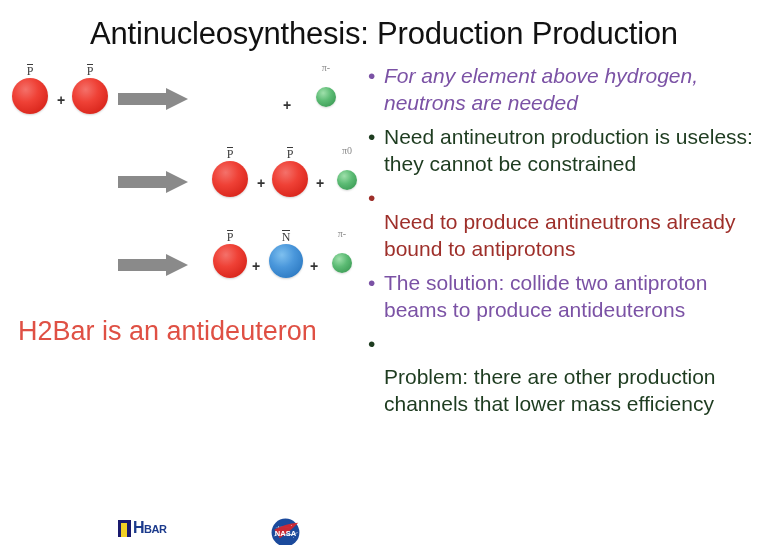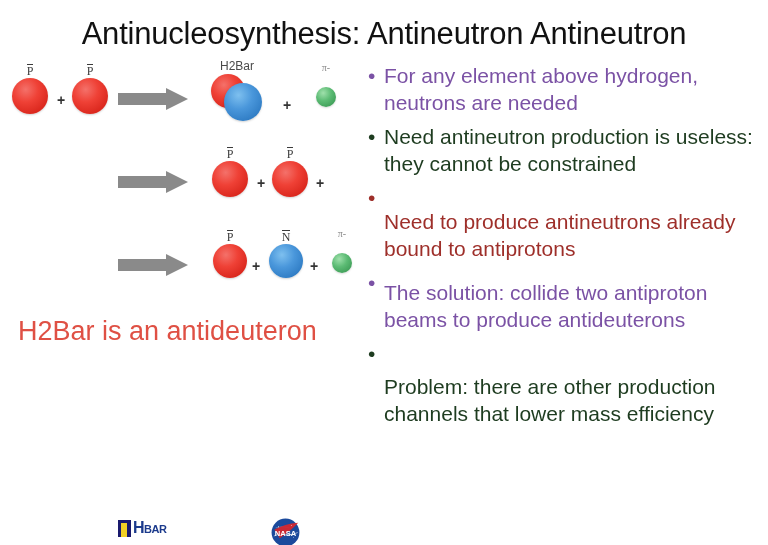--- a/index.html
+++ b/index.html
@@ -208,21 +208,21 @@
     position: absolute;
     left: 271px;
     top: 0px;
     width: 29px;
     height: 29px;
   }
 </style>
 </head>
 <body>
 
-<div class="slide-title">Antinucleosynthesis: Antineutron Antineutron</div>
+<div class="slide-title">Antinucleosynthesis: Production Production</div>
 
 <div class="diagram">
 
   <div class="rxn-row r1">
 
     <div class="pgroup" style="left:8px; top:4px;">
       <div class="plabel"><span class="bar">P</span></div>
       <div class="sphere red"></div>
     </div>
 
@@ -232,27 +232,20 @@
       <div class="plabel"><span class="bar">P</span></div>
       <div class="sphere red"></div>
     </div>
 
     <div class="arrow" style="left:118px; top:28px;">
       <svg width="70" height="22" viewBox="0 0 70 22">
         <polygon points="0,5 48,5 48,0 70,11 48,22 48,17 0,17" fill="#8a8a8a"></polygon>
       </svg>
     </div>
 
-    <div class="pgroup" style="left:208px; top:0px; width:58px;">
-      <div class="plabel name">H2Bar</div>
-      <div class="composite">
-        <div class="sphere red"></div>
-        <div class="sphere blue"></div>
-      </div>
-    </div>
 
     <div class="plus" style="left:283px; top:37px;">+</div>
 
     <div class="pgroup" style="left:304px; top:2px;">
       <div class="plabel pion">π-</div>
       <div class="sphere green" style="margin-top:11px;"></div>
     </div>
   </div>
 
   <div class="rxn-row r2">
@@ -270,20 +263,24 @@
 
     <div class="plus" style="left:257px; top:32px;">+</div>
 
     <div class="pgroup" style="left:268px; top:4px;">
       <div class="plabel"><span class="bar">P</span></div>
       <div class="sphere red"></div>
     </div>
 
     <div class="plus" style="left:316px; top:32px;">+</div>
 
+    <div class="pgroup" style="left:325px; top:2px;">
+      <div class="plabel pion">π0</div>
+      <div class="sphere green" style="margin-top:11px;"></div>
+    </div>
   </div>
 
   <div class="rxn-row r3">
 
     <div class="arrow" style="left:118px; top:28px;">
       <svg width="70" height="22" viewBox="0 0 70 22">
         <polygon points="0,5 48,5 48,0 70,11 48,22 48,17 0,17" fill="#8a8a8a"></polygon>
       </svg>
     </div>
 
@@ -307,36 +304,36 @@
     </div>
   </div>
 </div>
 
 <div class="caption">H2Bar is an antideuteron</div>
 
 <div class="bullets">
 
   <div class="bullet">
     <span class="dot" style="color:#7b52a5;">•</span>
-    <span class="btext" style="color:#7b52a5;">For any element above hydrogen, neutrons are needed</span>
+    <span class="btext" style="color:#7b52a5;font-style:italic;">For any element above hydrogen, neutrons are needed</span>
   </div>
 
   <div class="bullet">
     <span class="dot" style="color:#1e3c20;">•</span>
     <span class="btext" style="color:#1e3c20;">Need antineutron production is useless: they cannot be constrained</span>
   </div>
 
   <div class="bullet">
     <span class="dot" style="color:#9e2f2a;">•</span>
     <span class="btext" style="color:#9e2f2a;margin-top:24px;">Need to produce antineutrons already bound to antiprotons</span>
   </div>
 
   <div class="bullet">
     <span class="dot" style="color:#7b52a5;">•</span>
-    <span class="btext" style="color:#7b52a5;margin-top:10px;">The solution: collide two antiproton beams to produce antideuterons</span>
+    <span class="btext" style="color:#7b52a5;">The solution: collide two antiproton beams to produce antideuterons</span>
   </div>
 
   <div class="bullet">
     <span class="dot" style="color:#1e3c20;">•</span>
     <span class="btext" style="color:#1e3c20;margin-top:33px;">Problem: there are other production channels that lower mass efficiency</span>
   </div>
 </div>
 
 <div class="logos">
 

